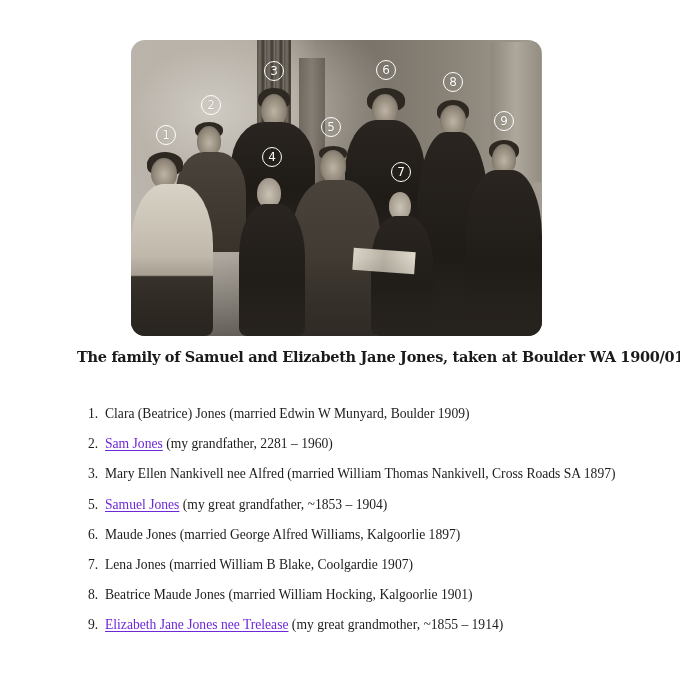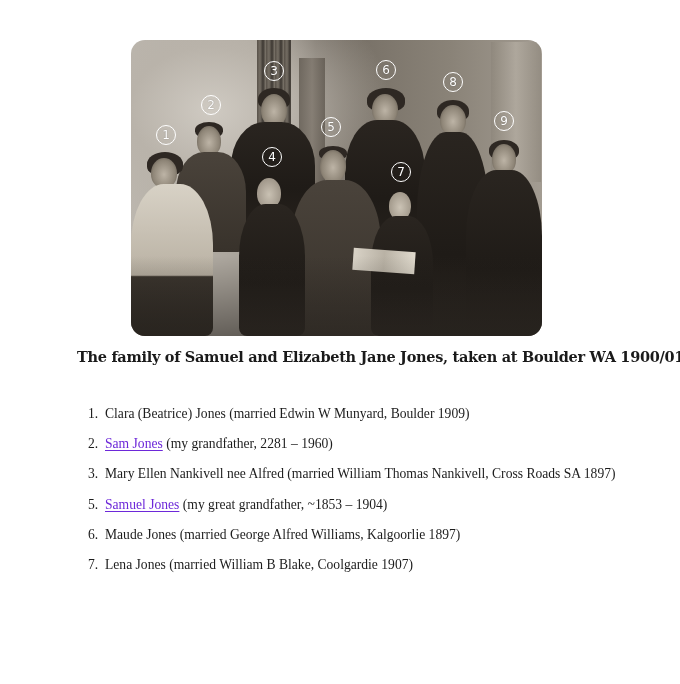--- a/index.html
+++ b/index.html
@@ -228,13 +228,19 @@
   </li>
   <li>
     <span class="num">5.</span><a class="name-link">Samuel Jones</a><span> (my great grandfather, ~1853 – 1904)</span>
   </li>
   <li>
     <span class="num">6.</span><span>Maude Jones</span><span> (married George Alfred Williams, Kalgoorlie 1897)</span>
   </li>
   <li>
     <span class="num">7.</span><span>Lena Jones</span><span> (married William B Blake, Coolgardie 1907)</span>
   </li>
+  <li>
+    <span class="num">8.</span><span>Beatrice Maude Jones</span><span> (married William Hocking, Kalgoorlie 1901)</span>
+  </li>
+  <li>
+    <span class="num">9.</span><a class="name-link">Elizabeth Jane Jones nee Trelease</a><span> (my great grandmother, ~1855 – 1914)</span>
+  </li>
 </ol>
 
 </body></html>

